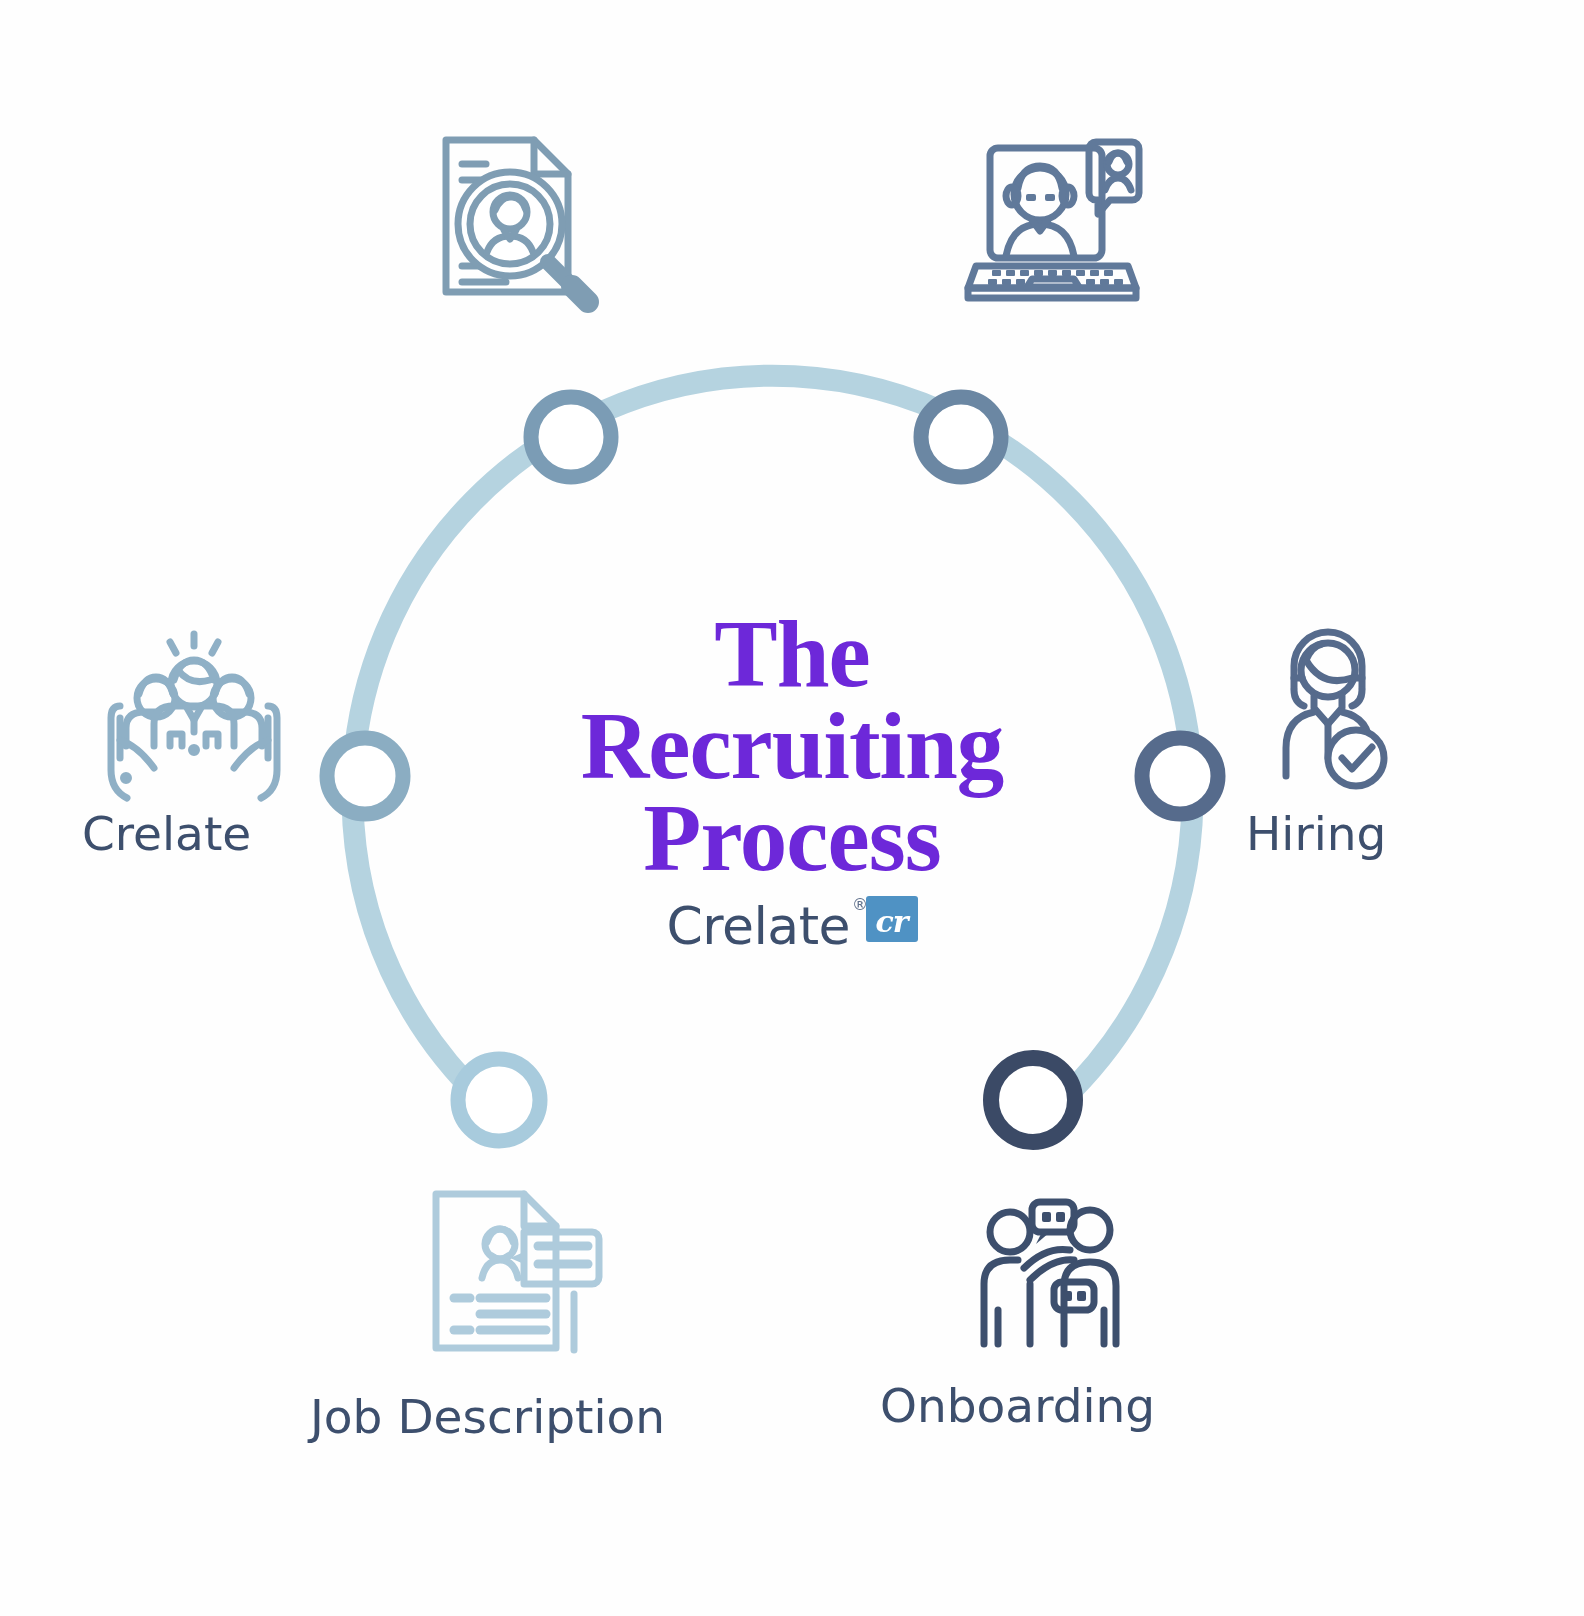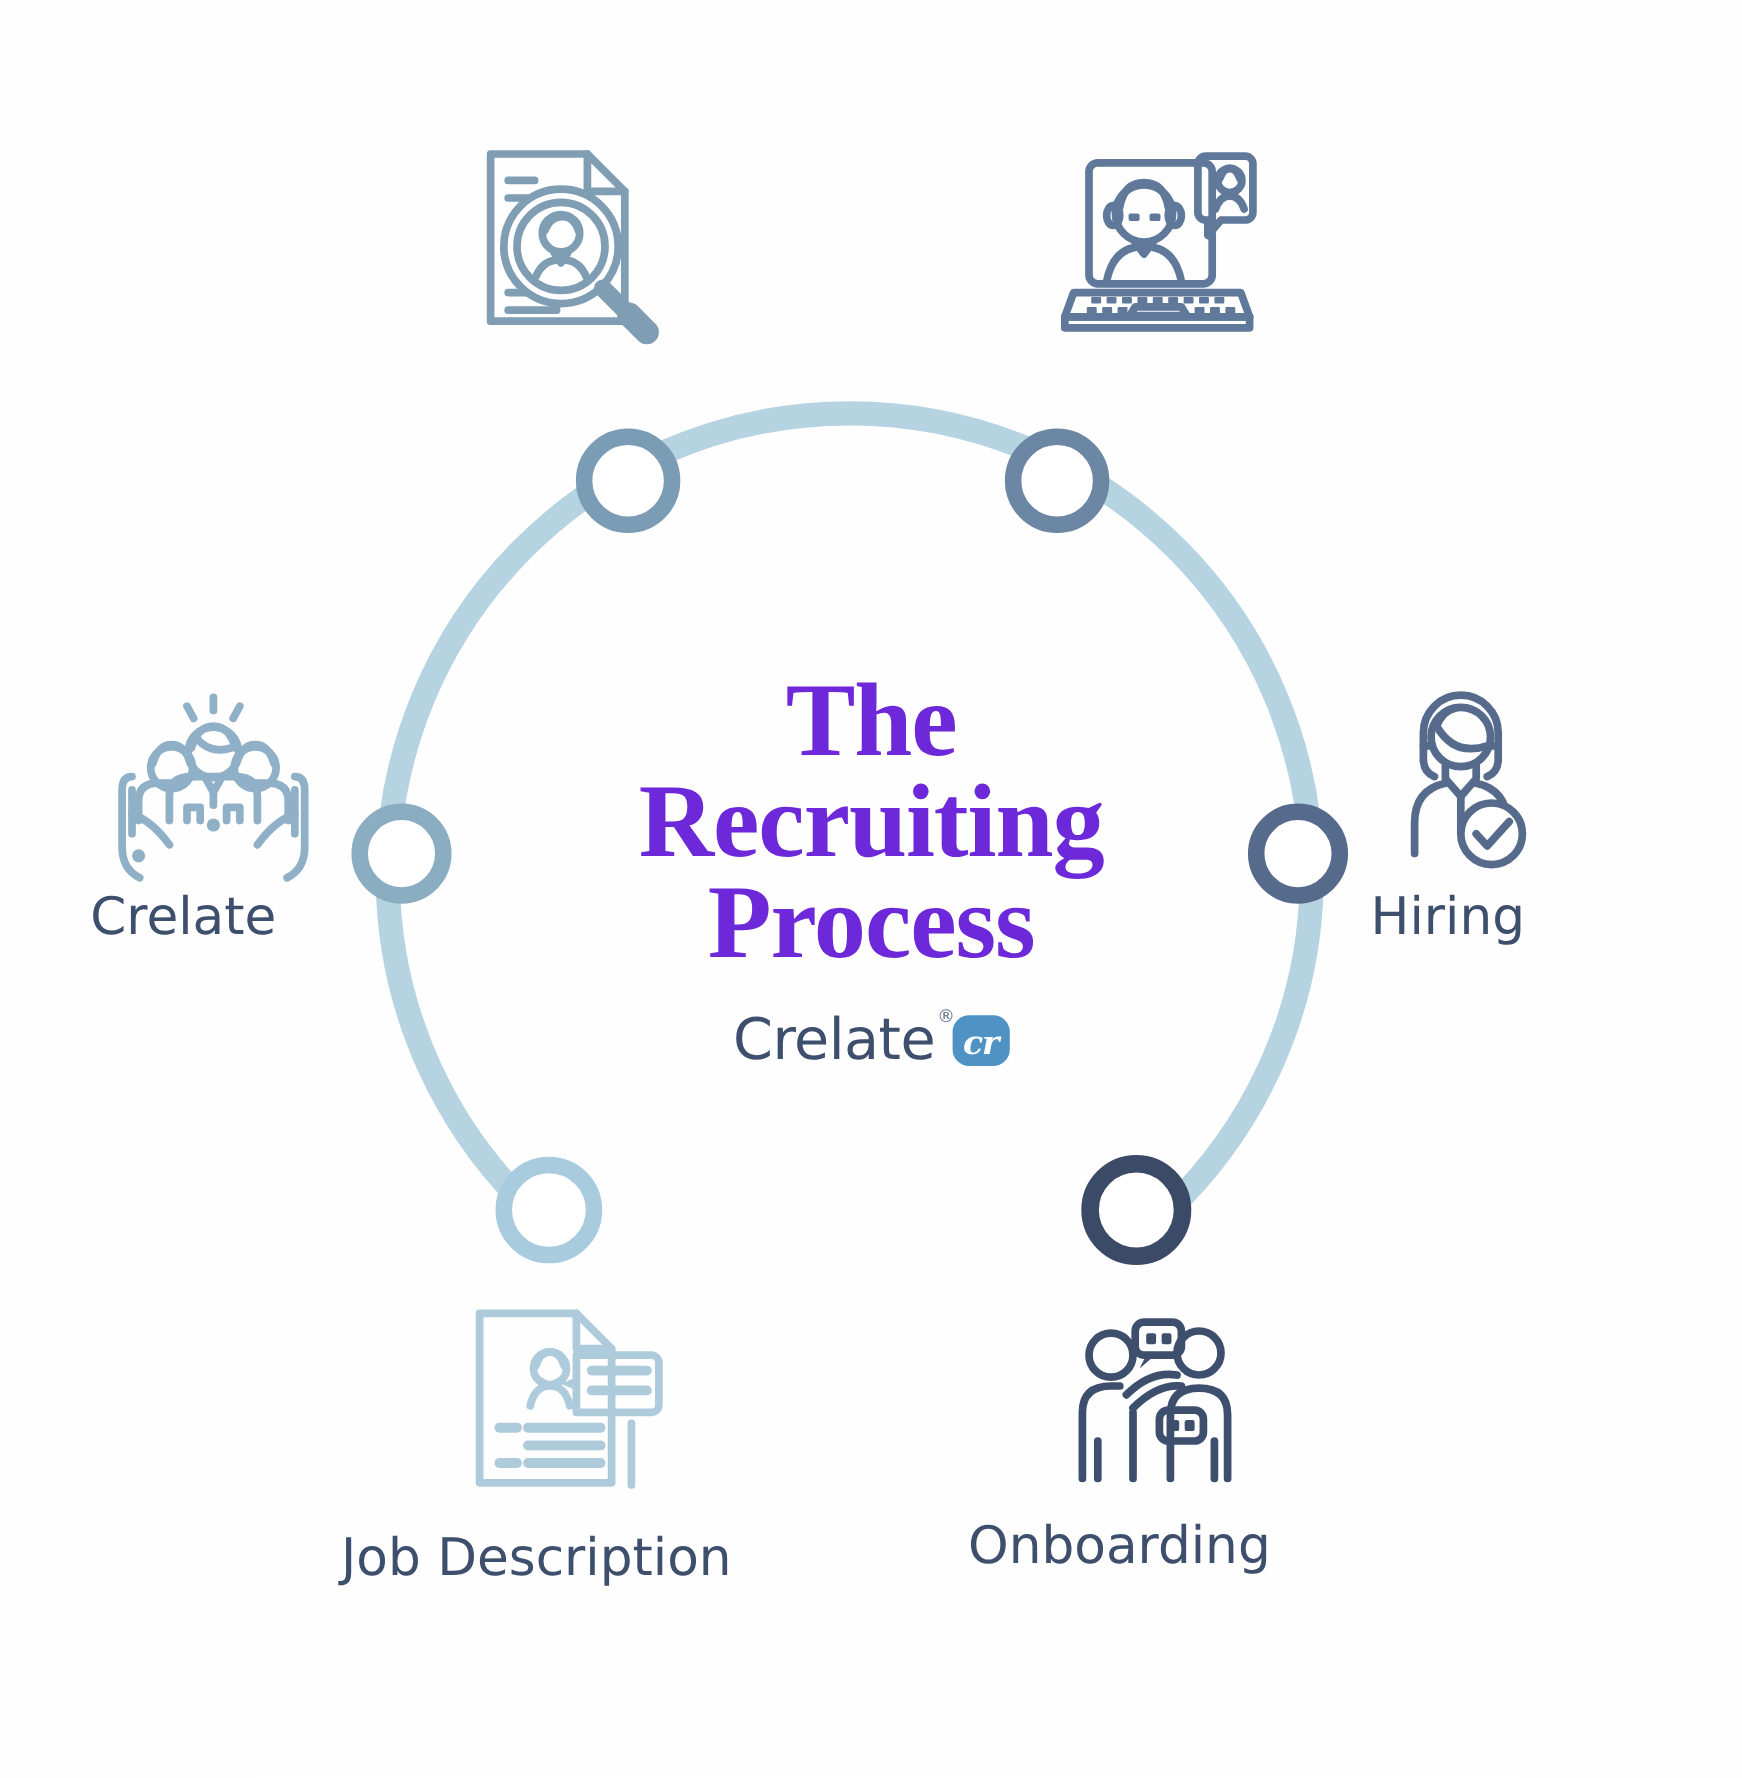--- a/index.html
+++ b/index.html
@@ -32,23 +32,22 @@
     font-family: Liberation Serif, serif;
     font-weight: bold;
     font-size: 95px;
     line-height: 0.97;
     color: #6d28d9;
     letter-spacing: -1px;
     margin: 0;
     white-space: pre-line;
   }
   #brand {
-    margin-top: 32px;
+    margin-top: 12px;
     display: flex;
-    align-items: center;
     justify-content: center;
     gap: 0;
   }
   #brand-word {
     font-family: "DejaVu Sans", sans-serif;
     font-size: 52px;
     color: #3d4f6d;
     letter-spacing: -0.5px;
     position: relative;
   }
@@ -56,21 +55,21 @@
     font-size: 16px;
     vertical-align: super;
     position: relative;
     top: -16px;
     left: 2px;
     color: #5d6e8a;
   }
   #brand-badge {
     width: 52px;
     height: 46px;
-    border-radius: 15px;
+    border-radius: 3px;
     display: inline-flex;
     align-items: center;
     justify-content: center;
   }
   #brand-badge span {
     font-family: "DejaVu Serif", serif;
     font-style: italic;
     font-weight: bold;
     font-size: 30px;
     color: #ffffff;

